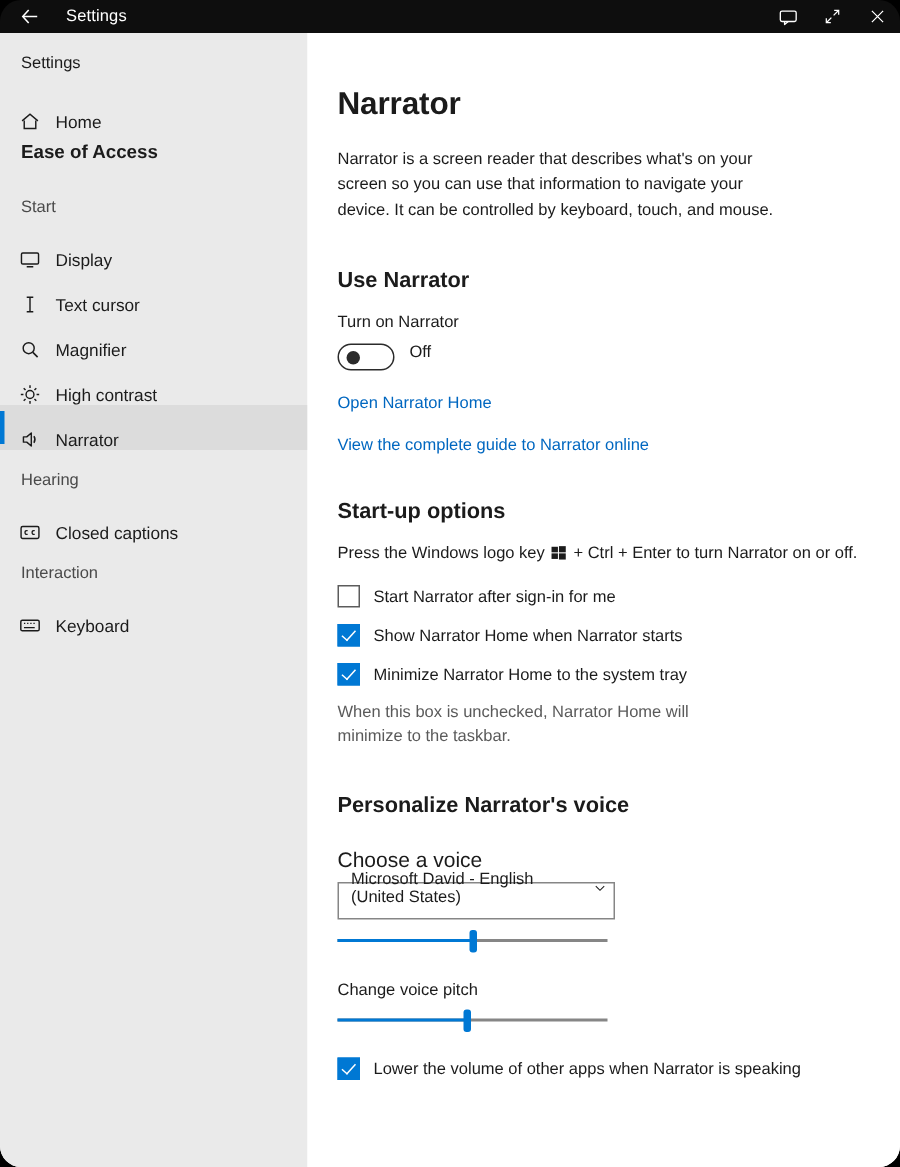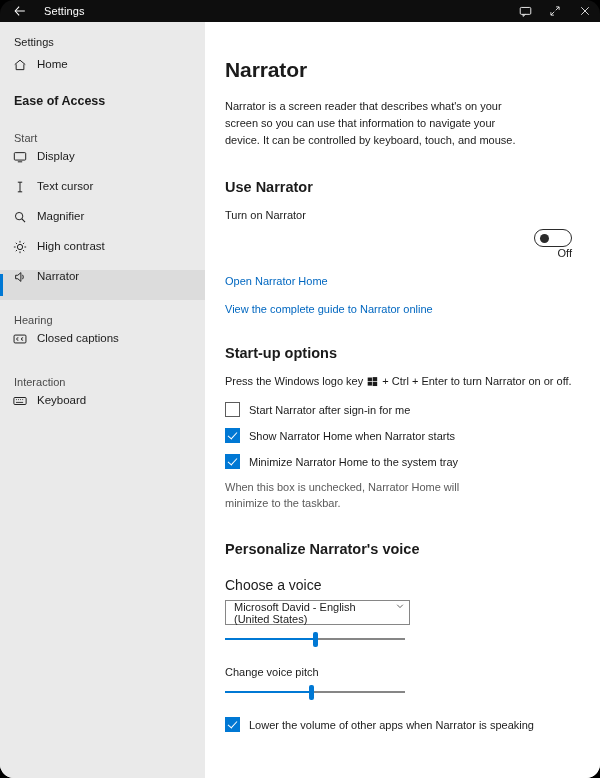--- a/index.html
+++ b/index.html
@@ -82,21 +82,21 @@
     padding-top: 6px;
     position: relative;
   }
   .side-appname {
     font-size: 11px;
     color: #1b1b1b;
     padding: 8px 0 10px 14px;
   }
   .side-row {
     display: flex;
-    align-items: flex-start;
+    align-items: flex-end;
     height: 30px;
     padding-left: 13px;
     box-sizing: border-box;
     font-size: 11.5px;
     color: #1b1b1b;
     position: relative;
   }
   .side-row .ico {
     width: 24px;
     display: flex;
@@ -161,23 +161,22 @@
   }
   .sublabel {
     font-size: 11px;
     color: #1b1b1b;
     margin: 14px 0 0 0;
   }
 
   
   .toggle-wrap {
     display: flex;
-    align-items: flex-end;
+    align-items: flex-start;
     margin-top: 8px;
-    flex-direction: column;
   }
   .toggle {
     width: 38px;
     height: 18px;
     border-radius: 9px;
     border: 1px solid #2b2b2b;
     background: #ffffff;
     position: relative;
     box-sizing: border-box;
   }
@@ -261,21 +260,21 @@
     margin: 20px 0 0 0;
   }
   .combo {
     margin-top: 7px;
     width: 185px;
     height: 25px;
     box-sizing: border-box;
     border: 1px solid #868686;
     background: #ffffff;
     display: flex;
-    align-items: flex-start;
+    align-items: center;
     padding: 0 0 17px 8px;
     font-size: 11px;
     color: #1b1b1b;
   }
   .combo .chev {
     margin-left: auto;
     width: 22px;
     display: flex;
     align-items: center;
     justify-content: center;

